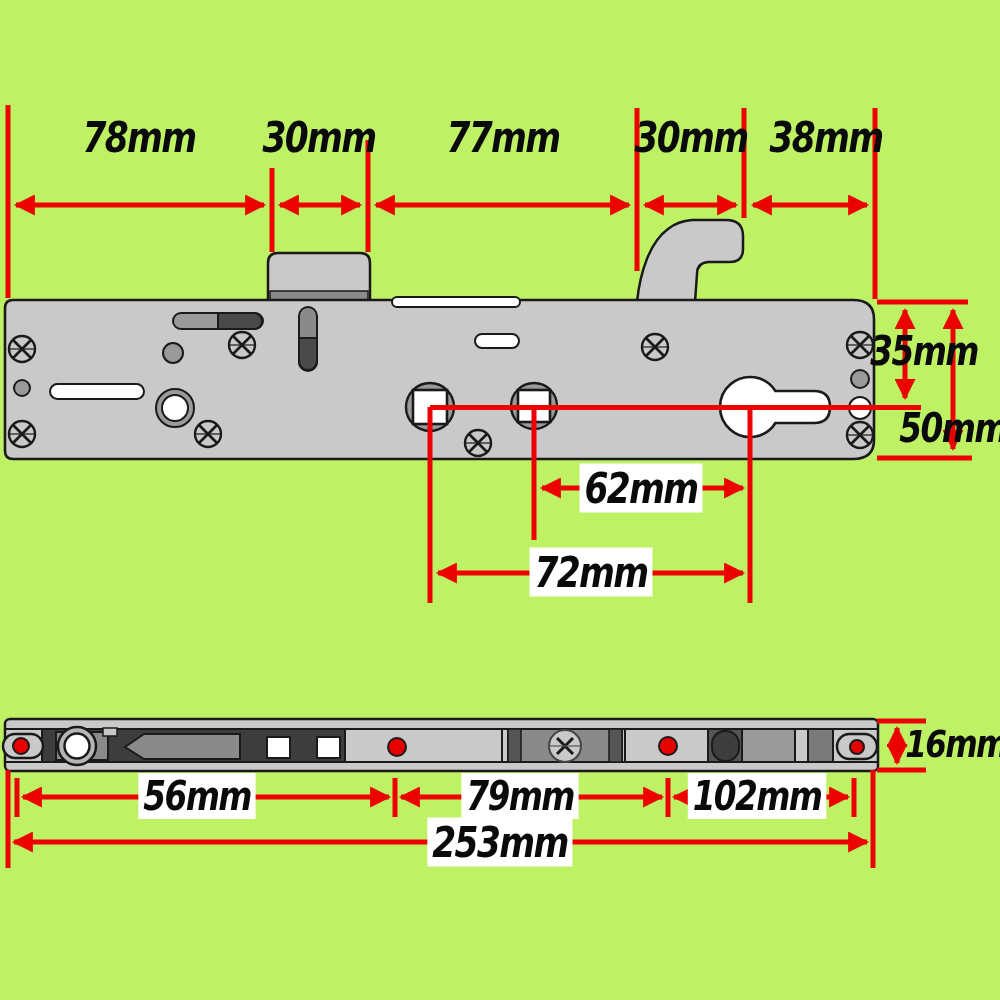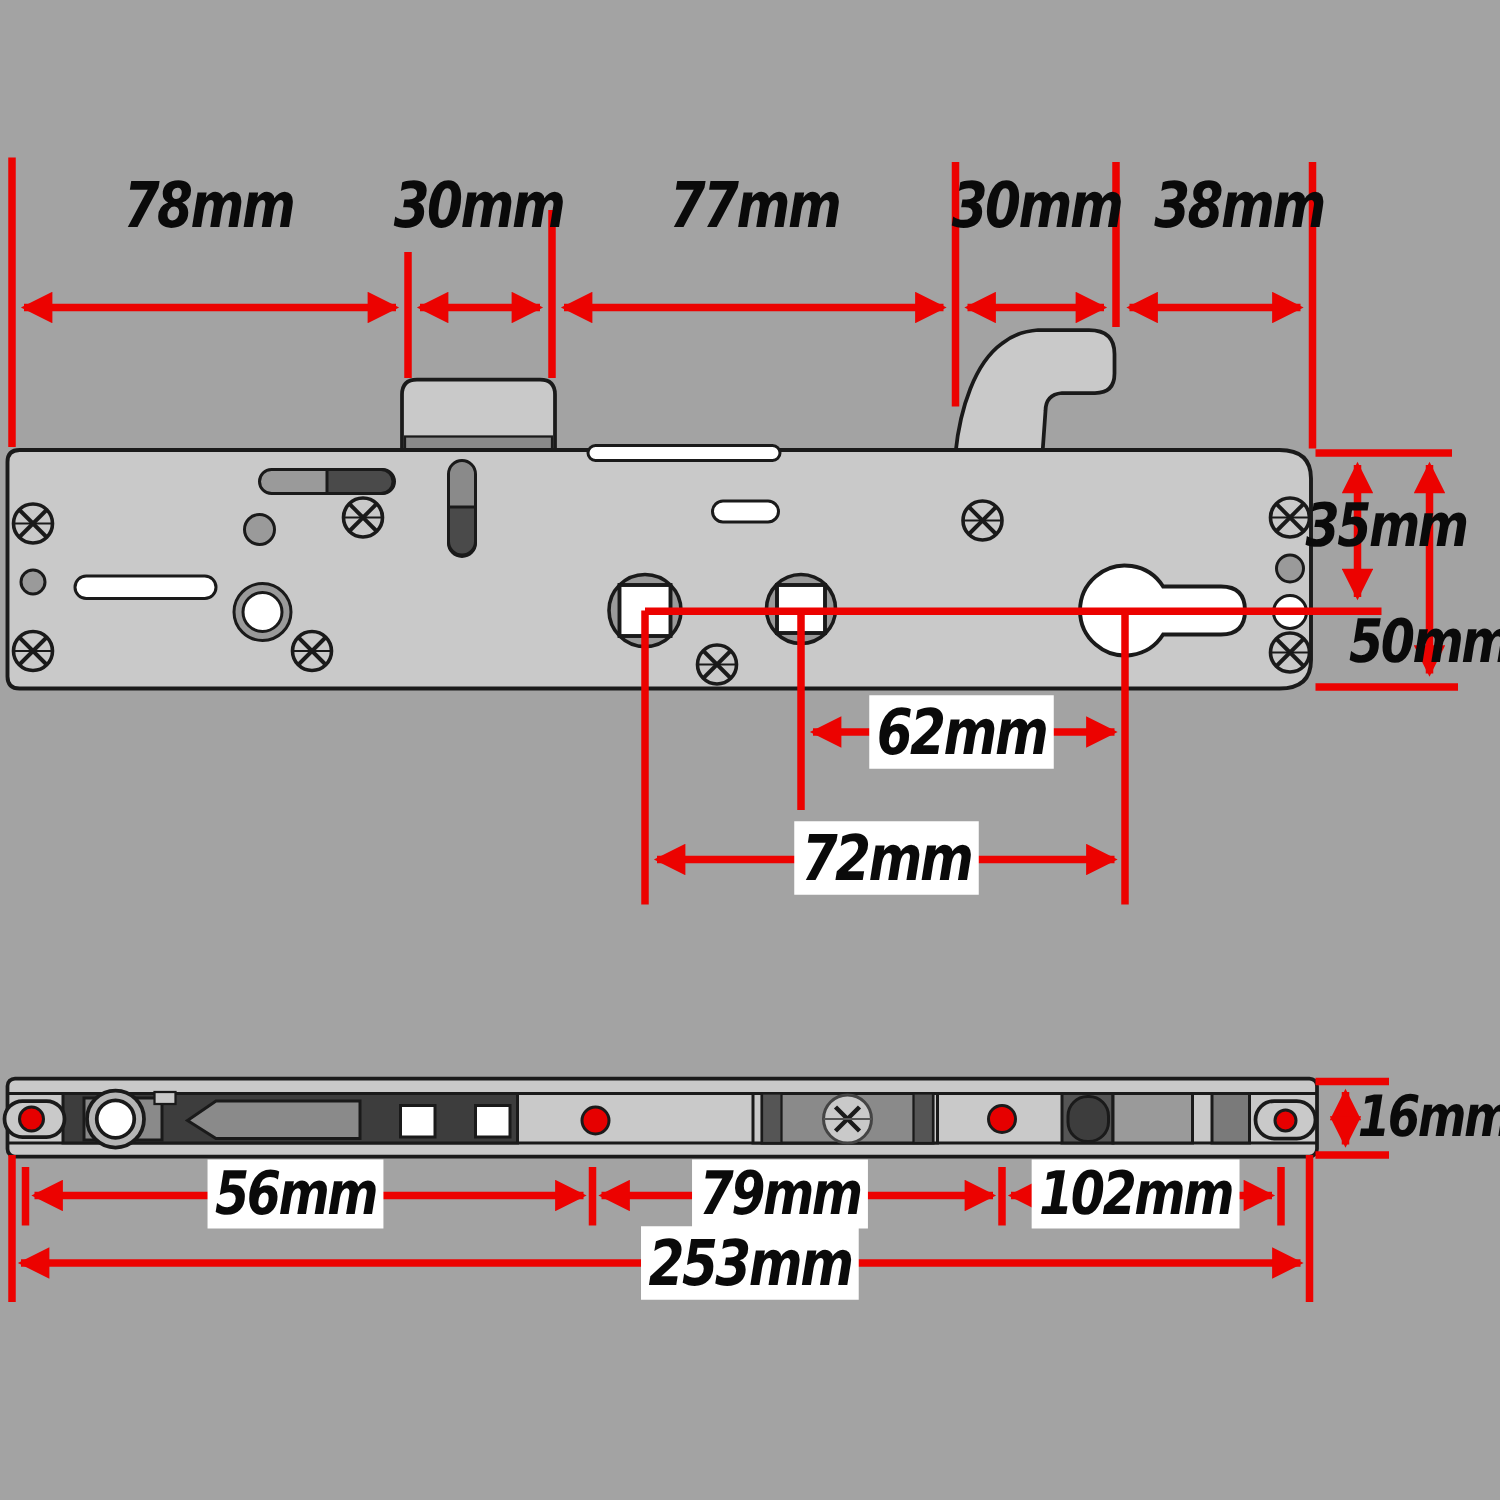--- a/index.html
+++ b/index.html
@@ -1,16 +1,16 @@
 <!DOCTYPE html>
 <html><head>
 <meta charset="utf-8">
 <style>
   html,body{margin:0;padding:0;background:#ffffff;}
-  .canvas{position:relative;width:1000px;height:1000px;background:#a3a3a3;overflow:hidden;
+  .canvas{position:relative;width:1000px;height:1000px;background:#bef264;overflow:hidden;
           font-family:"DejaVu Sans",sans-serif;}
   .dim-label{position:absolute;font-weight:800;font-style:italic;color:#0a0a0a;
              white-space:nowrap;letter-spacing:-2px;
              transform:translate(-50%,-50%) scaleX(0.82);}
   .bg{background:#ffffff;padding:0 6px;}
   .s42{font-size:42px;}
   .s40{font-size:40px;}
   .s38{font-size:38px;}
   svg{position:absolute;left:0;top:0;}
 </style>

